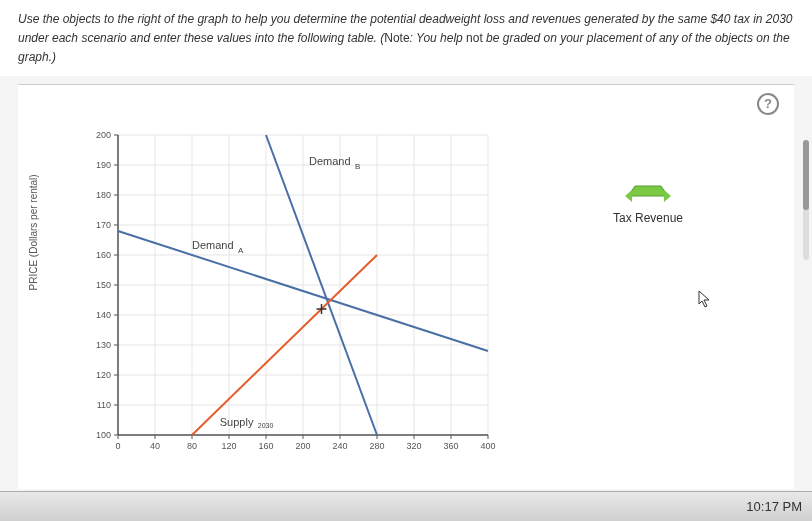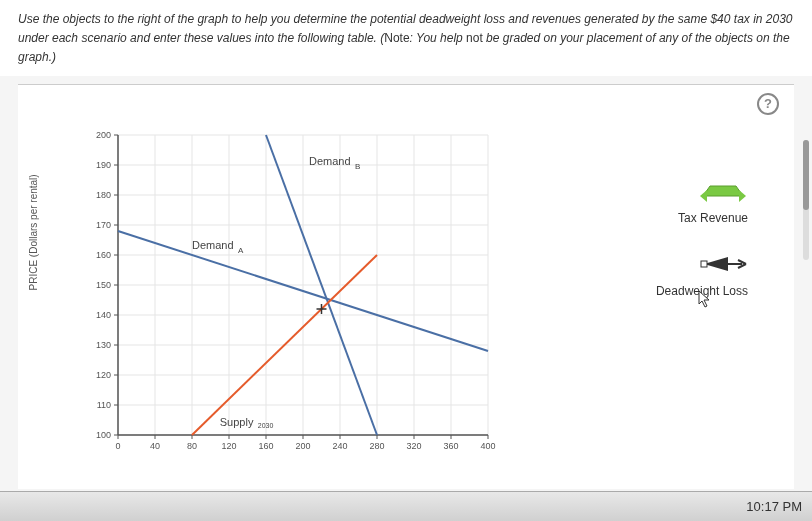--- a/index.html
+++ b/index.html
@@ -58,21 +58,21 @@
     }
     .legend {
       position: absolute;
       top: 95px; left: 530px;
       width: 200px;
     }
     .legend-item {
       margin-bottom: 28px;
       font-size: 12px;
       color: #333;
-      text-align: right;
+      text-align: center;
     }
     .legend-icon {
       display: block;
       margin-bottom: 6px;
     }
     .taskbar {
       position: absolute;
       bottom: 0; left: 0; right: 0;
       height: 30px;
       background: linear-gradient(#e8e8e8, #d0d0d0);
@@ -208,32 +208,20 @@
     <div class="legend-item">
       <span class="legend-icon">
         <svg width="50" height="22">
             <polygon points="5,16 12,6 38,6 45,16 38,16 12,16" fill="#7ac943" stroke="#5a9e2f" stroke-width="1"></polygon>
             <polygon points="2,16 9,10 9,22" fill="#7ac943"></polygon>
             <polygon points="48,16 41,10 41,22" fill="#7ac943"></polygon>
           </svg>
       </span>
       <span>Tax Revenue</span>
     </div>
-    <div class="legend-item">
-      <span class="legend-icon">
-        <svg width="50" height="22">
-            <polygon points="6,11 30,4 30,18" fill="#333"></polygon>
-            <line x1="28" y1="11" x2="44" y2="11" stroke="#333" stroke-width="2"></line>
-            <line x1="40" y1="7" x2="48" y2="11" stroke="#333" stroke-width="2"></line>
-            <line x1="40" y1="15" x2="48" y2="11" stroke="#333" stroke-width="2"></line>
-            <rect x="3" y="8" width="6" height="6" fill="#fff" stroke="#333"></rect>
-          </svg>
-      </span>
-      <span>Deadweight Loss</span>
-    </div>
   </div>
 
   <div class="cursor">
     <svg width="14" height="18">
         <path d="M1,1 L1,14 L4,11 L7,17 L9,16 L6,10 L11,10 Z" fill="#fff" stroke="#333" stroke-width="1"></path>
       </svg>
   </div>
 
 </div>
 

